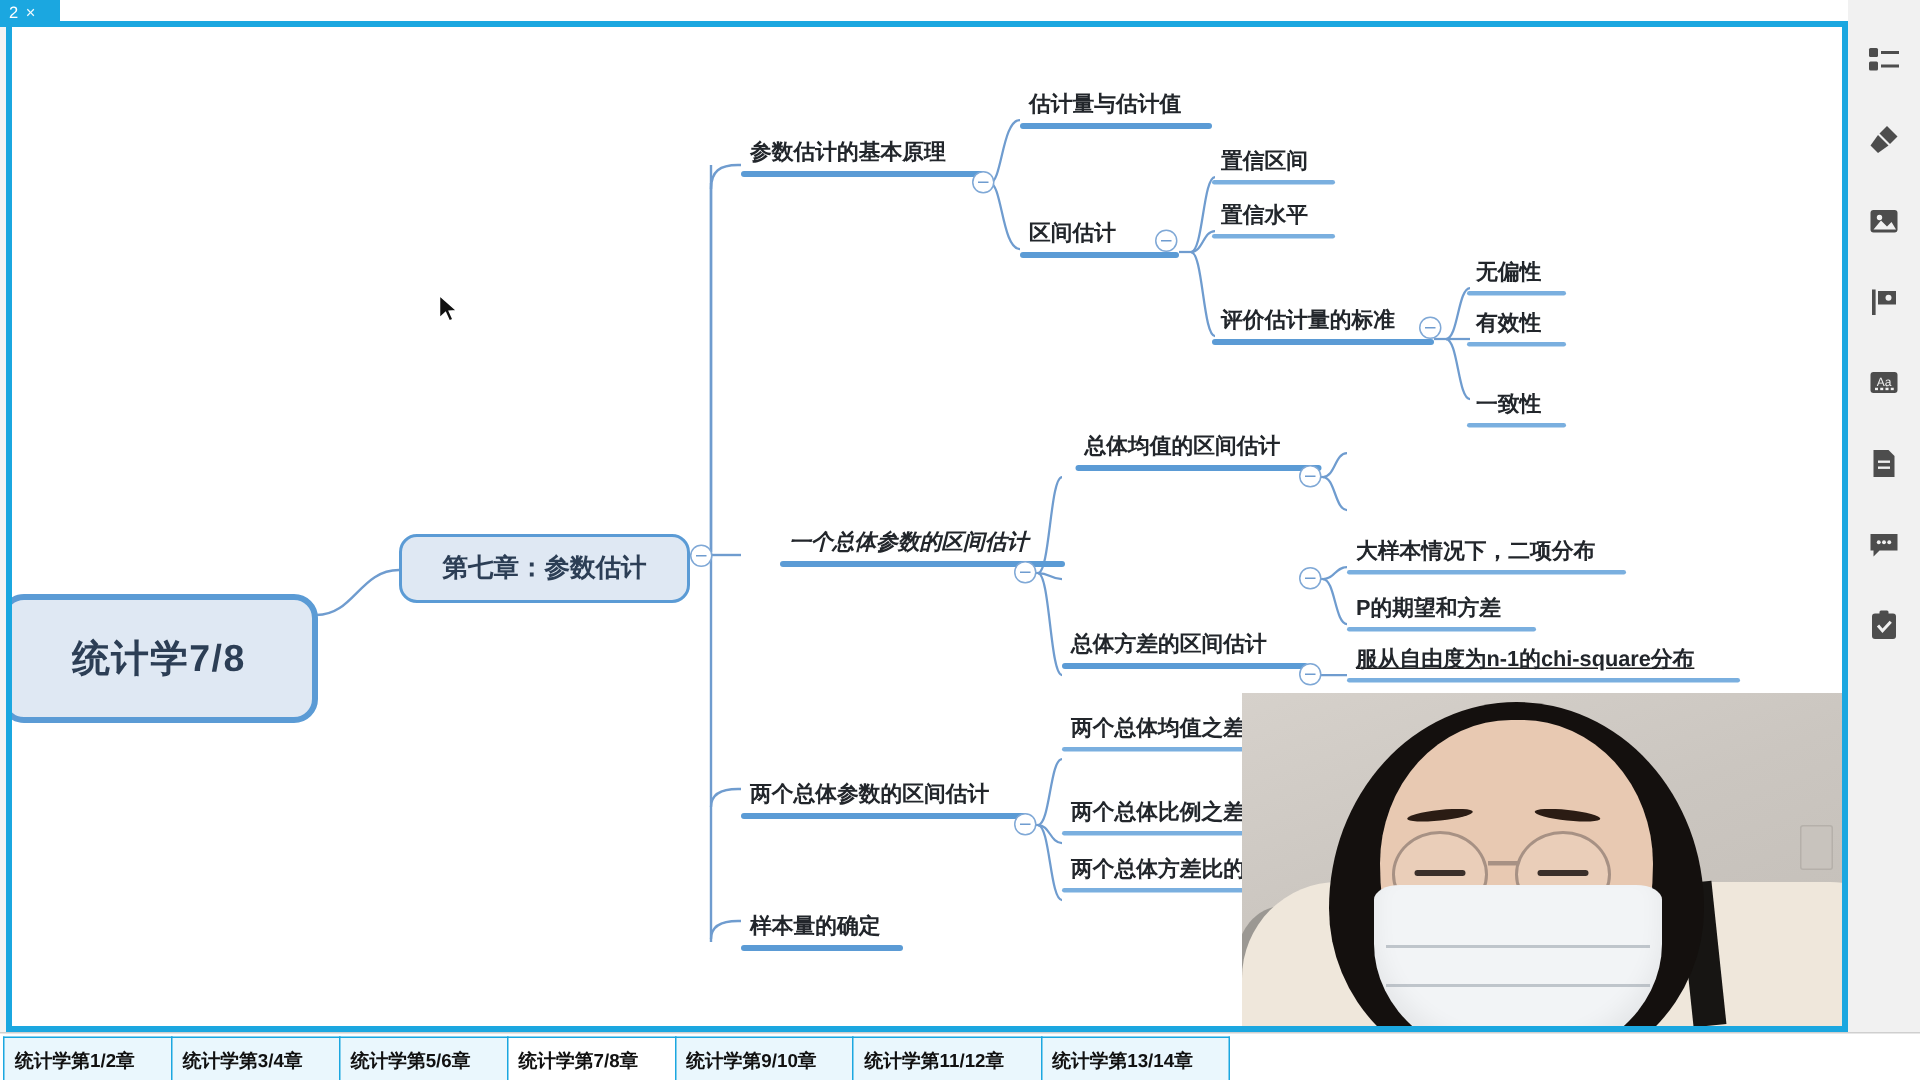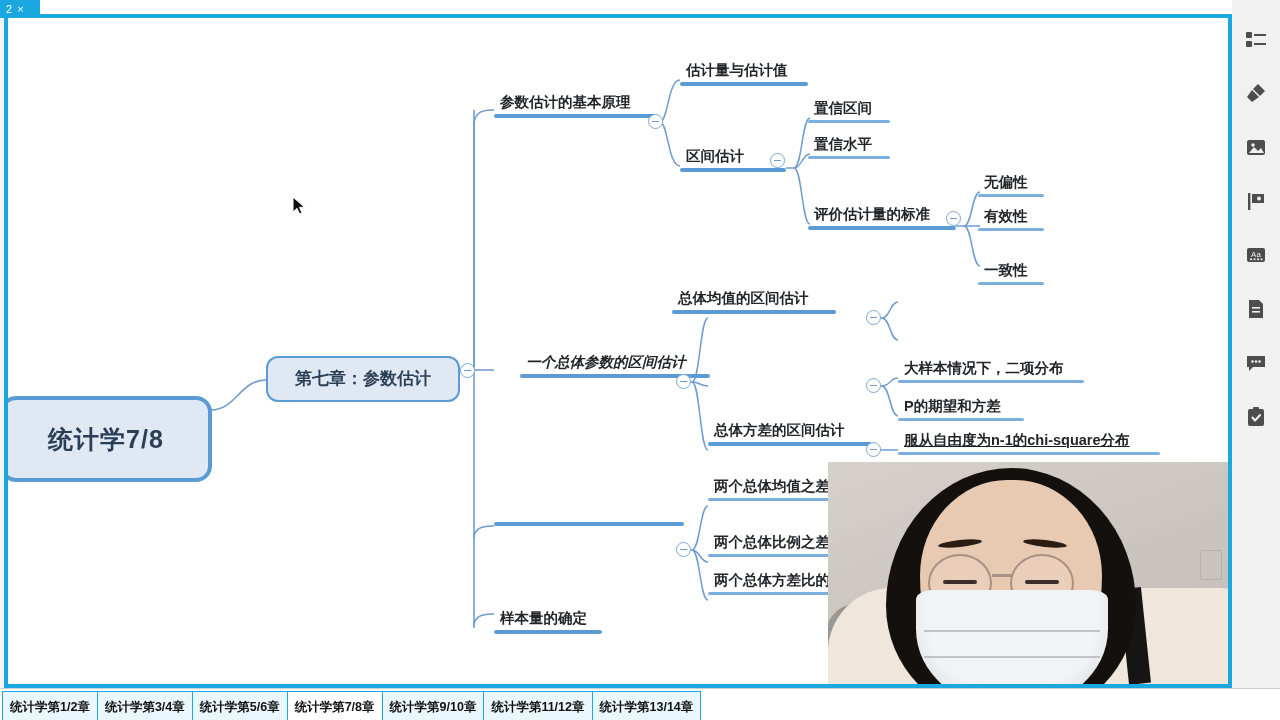--- a/index.html
+++ b/index.html
@@ -208,21 +208,21 @@
     border-top:1px solid #cfcfcf;
     display:flex; align-items:stretch;
     padding:2px 0 0 2px;
   }
   .sheet-tab {
     border:1px solid #1ba7e0;
     border-bottom:none;
     background:#eaf7fd;
     color:#111111;
     font-size:12.5px; font-weight:700;
-    padding:2px 7px 0 7px;
+    padding:2px 24px 0 7px;
     display:flex; align-items:center;
     margin-right:-1px;
     white-space:nowrap;
   }
   .sheet-tab.active { background:#ffffff; }
 </style>
 </head>
 <body>
 
 <div id="app">
@@ -351,21 +351,21 @@
         <span class="lbl">一致性</span>
         <span class="underline"></span>
       </div>
 
       <div class="node bar" style="left:512px; top:336px; width:190px;font-style:italic;">
         <span class="lbl">一个总体参数的区间估计</span>
         <span class="underline"></span>
       </div>
       <div class="toggle" style="left:668px; top:356px;"></div>
 
-      <div class="node bar" style="left:664px; top:272px; width:164px;">
+      <div class="node bar" style="left:709px; top:272px; width:164px;">
         <span class="lbl">总体均值的区间估计</span>
         <span class="underline"></span>
       </div>
       <div class="toggle" style="left:858px; top:292px;"></div>
 
       <div class="toggle" style="left:858px; top:360px;"></div>
       <div class="node bar thin" style="left:890px; top:342px; width:186px;">
         <span class="lbl">大样本情况下，二项分布</span>
         <span class="underline"></span>
       </div>
@@ -378,20 +378,21 @@
         <span class="lbl">总体方差的区间估计</span>
         <span class="underline"></span>
       </div>
       <div class="toggle" style="left:858px; top:424px;"></div>
       <div class="node bar thin" style="left:890px; top:414px; width:262px;text-decoration:underline;">
         <span class="lbl">服从自由度为n-1的chi-square分布</span>
         <span class="underline"></span>
       </div>
 
       <div class="node bar" style="left:486px; top:504px; width:190px;">
+        <span class="lbl">两个总体参数的区间估计</span>
         <span class="underline"></span>
       </div>
       <div class="toggle" style="left:668px; top:524px;"></div>
 
       <div class="node bar thin" style="left:700px; top:460px; width:152px;">
         <span class="lbl">两个总体均值之差</span>
         <span class="underline"></span>
       </div>
       <div class="node bar thin" style="left:700px; top:516px; width:152px;">
         <span class="lbl">两个总体比例之差</span>

